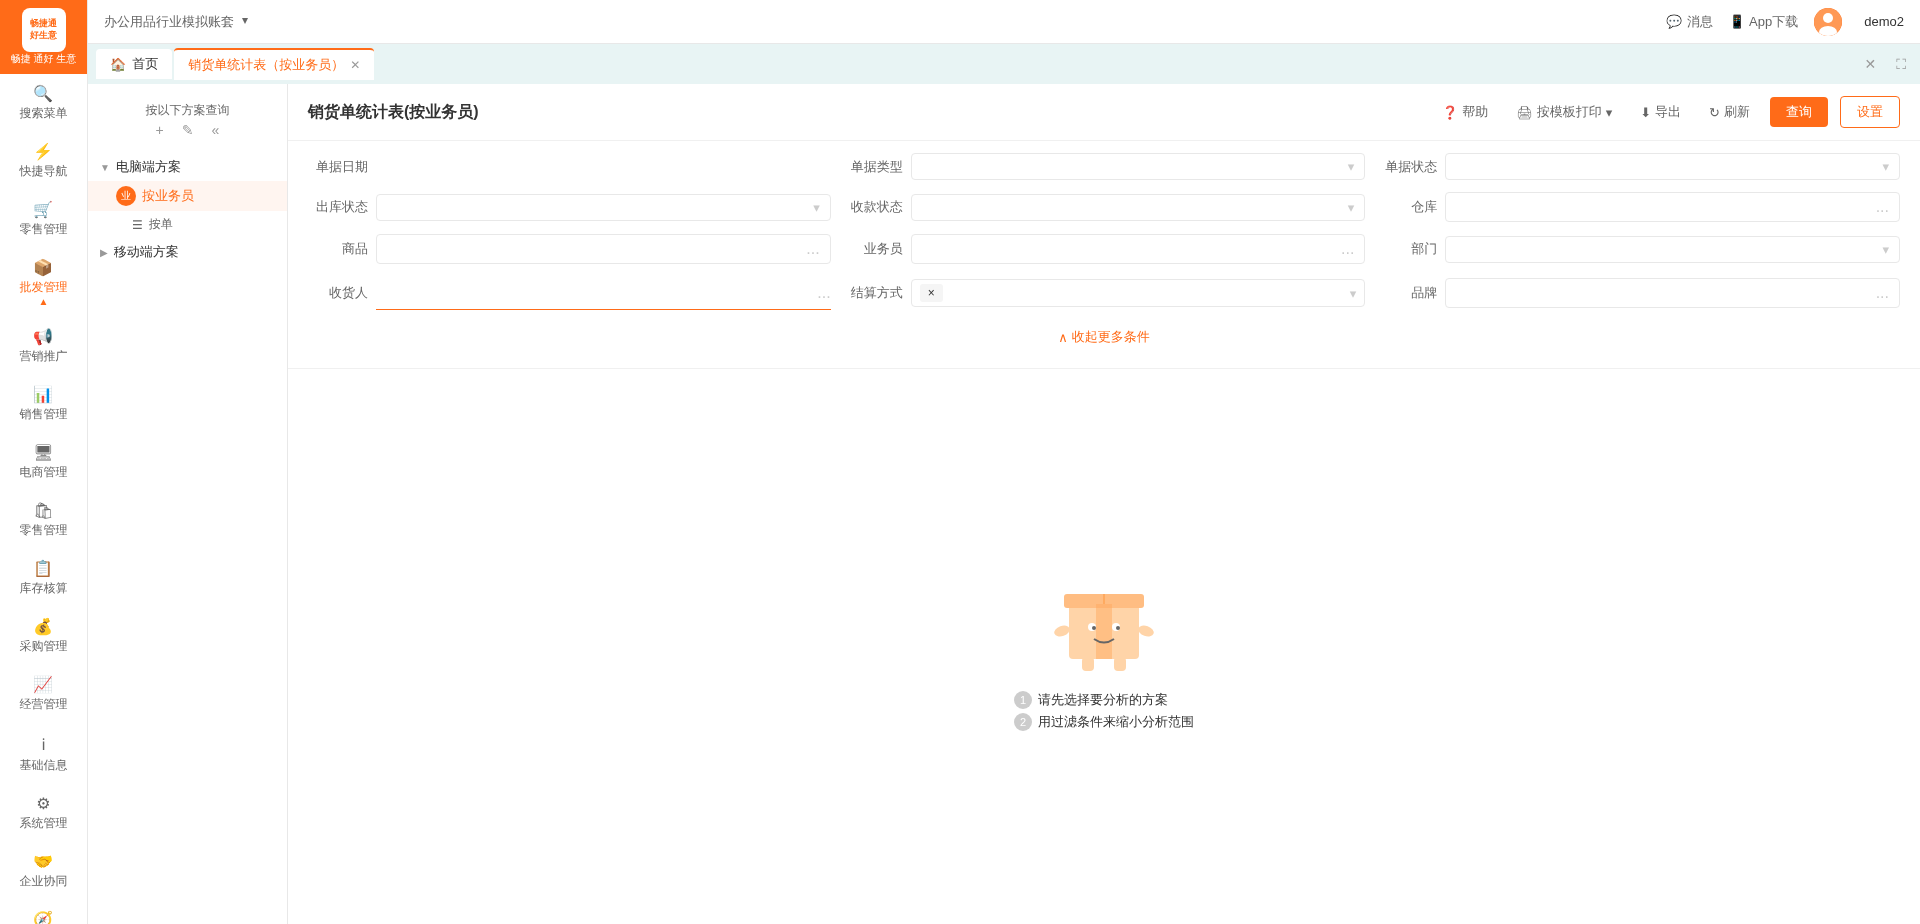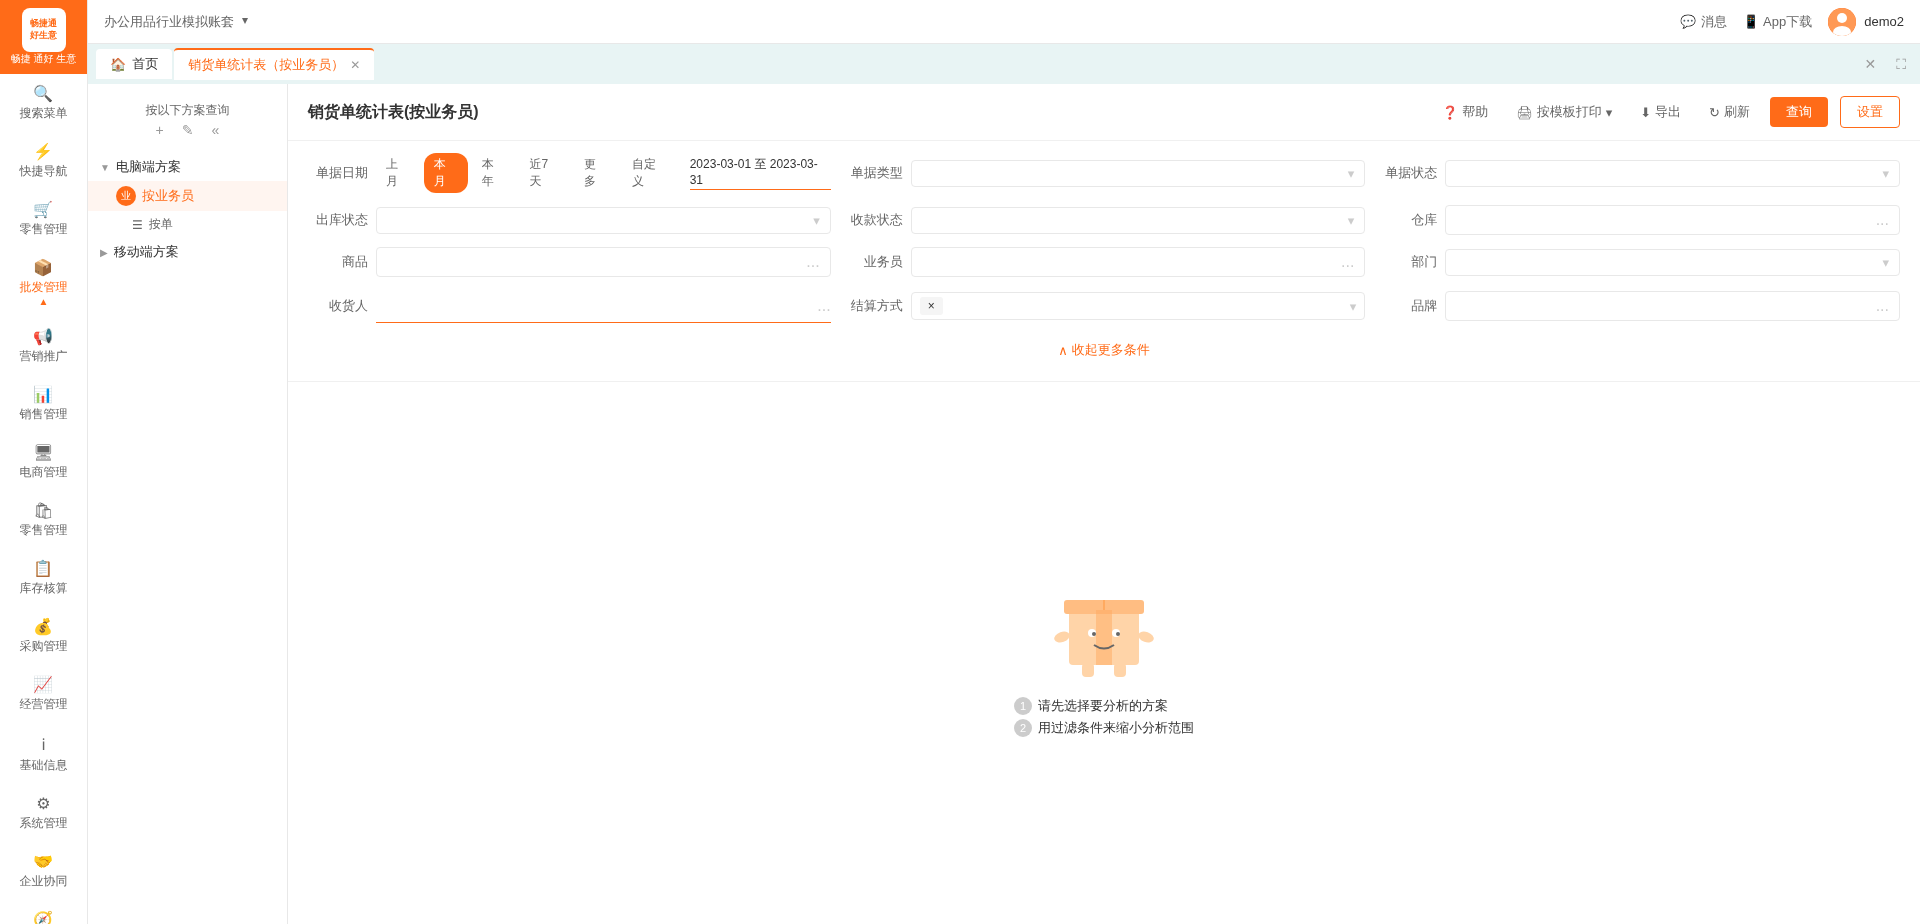--- a/index.html
+++ b/index.html
@@ -178,21 +178,21 @@
     </div>
     <div class="header-right">
       <div class="header-btn">
         <span>💬</span>
         <span>消息</span>
       </div>
       <div class="header-btn">
         <span>📱</span>
         <span>App下载</span>
       </div>
-      <div style="display:flex;align-items:center;gap:8px;cursor:pointer;">
+      <div style="display:flex;align-items:center;gap:22px;cursor:pointer;">
         <div class="avatar">
           <svg width="28" height="28" viewBox="0 0 28 28">
             <circle cx="14" cy="14" r="14" fill="#ff9955"></circle>
             <circle cx="14" cy="10" r="5" fill="#fff"></circle>
             <ellipse cx="14" cy="24" rx="9" ry="6" fill="#fff"></ellipse>
           </svg>
         </div>
         <span>demo2</span>
       </div>
     </div>
@@ -278,31 +278,20 @@
           <button class="action-btn-primary">查询</button>
           <button class="action-btn-secondary">设置</button>
         </div>
       </div>
 
       <div class="filter-area">
 
         <div class="filter-grid" style="margin-bottom:12px;">
           <div class="filter-cell">
             <span class="filter-cell-label">单据日期</span>
-            <div style="display:flex;align-items:center;flex:1;gap:4px;">
-              <div class="date-tabs">
-                <span class="date-tab">上月</span>
-                <span class="date-tab active">本月</span>
-                <span class="date-tab">本年</span>
-                <span class="date-tab">近7天</span>
-                <span class="date-tab">更多</span>
-                <span class="date-tab">自定义</span>
-              </div>
-              <span class="date-range">2023-03-01 至 2023-03-31</span>
-            </div>
           </div>
           <div class="filter-cell">
             <span class="filter-cell-label">单据类型</span>
             <div class="filter-select" style="flex:1;">
               <span class="placeholder"></span>
               <span style="color:#ccc;">▾</span>
             </div>
           </div>
           <div class="filter-cell">
             <span class="filter-cell-label">单据状态</span>

